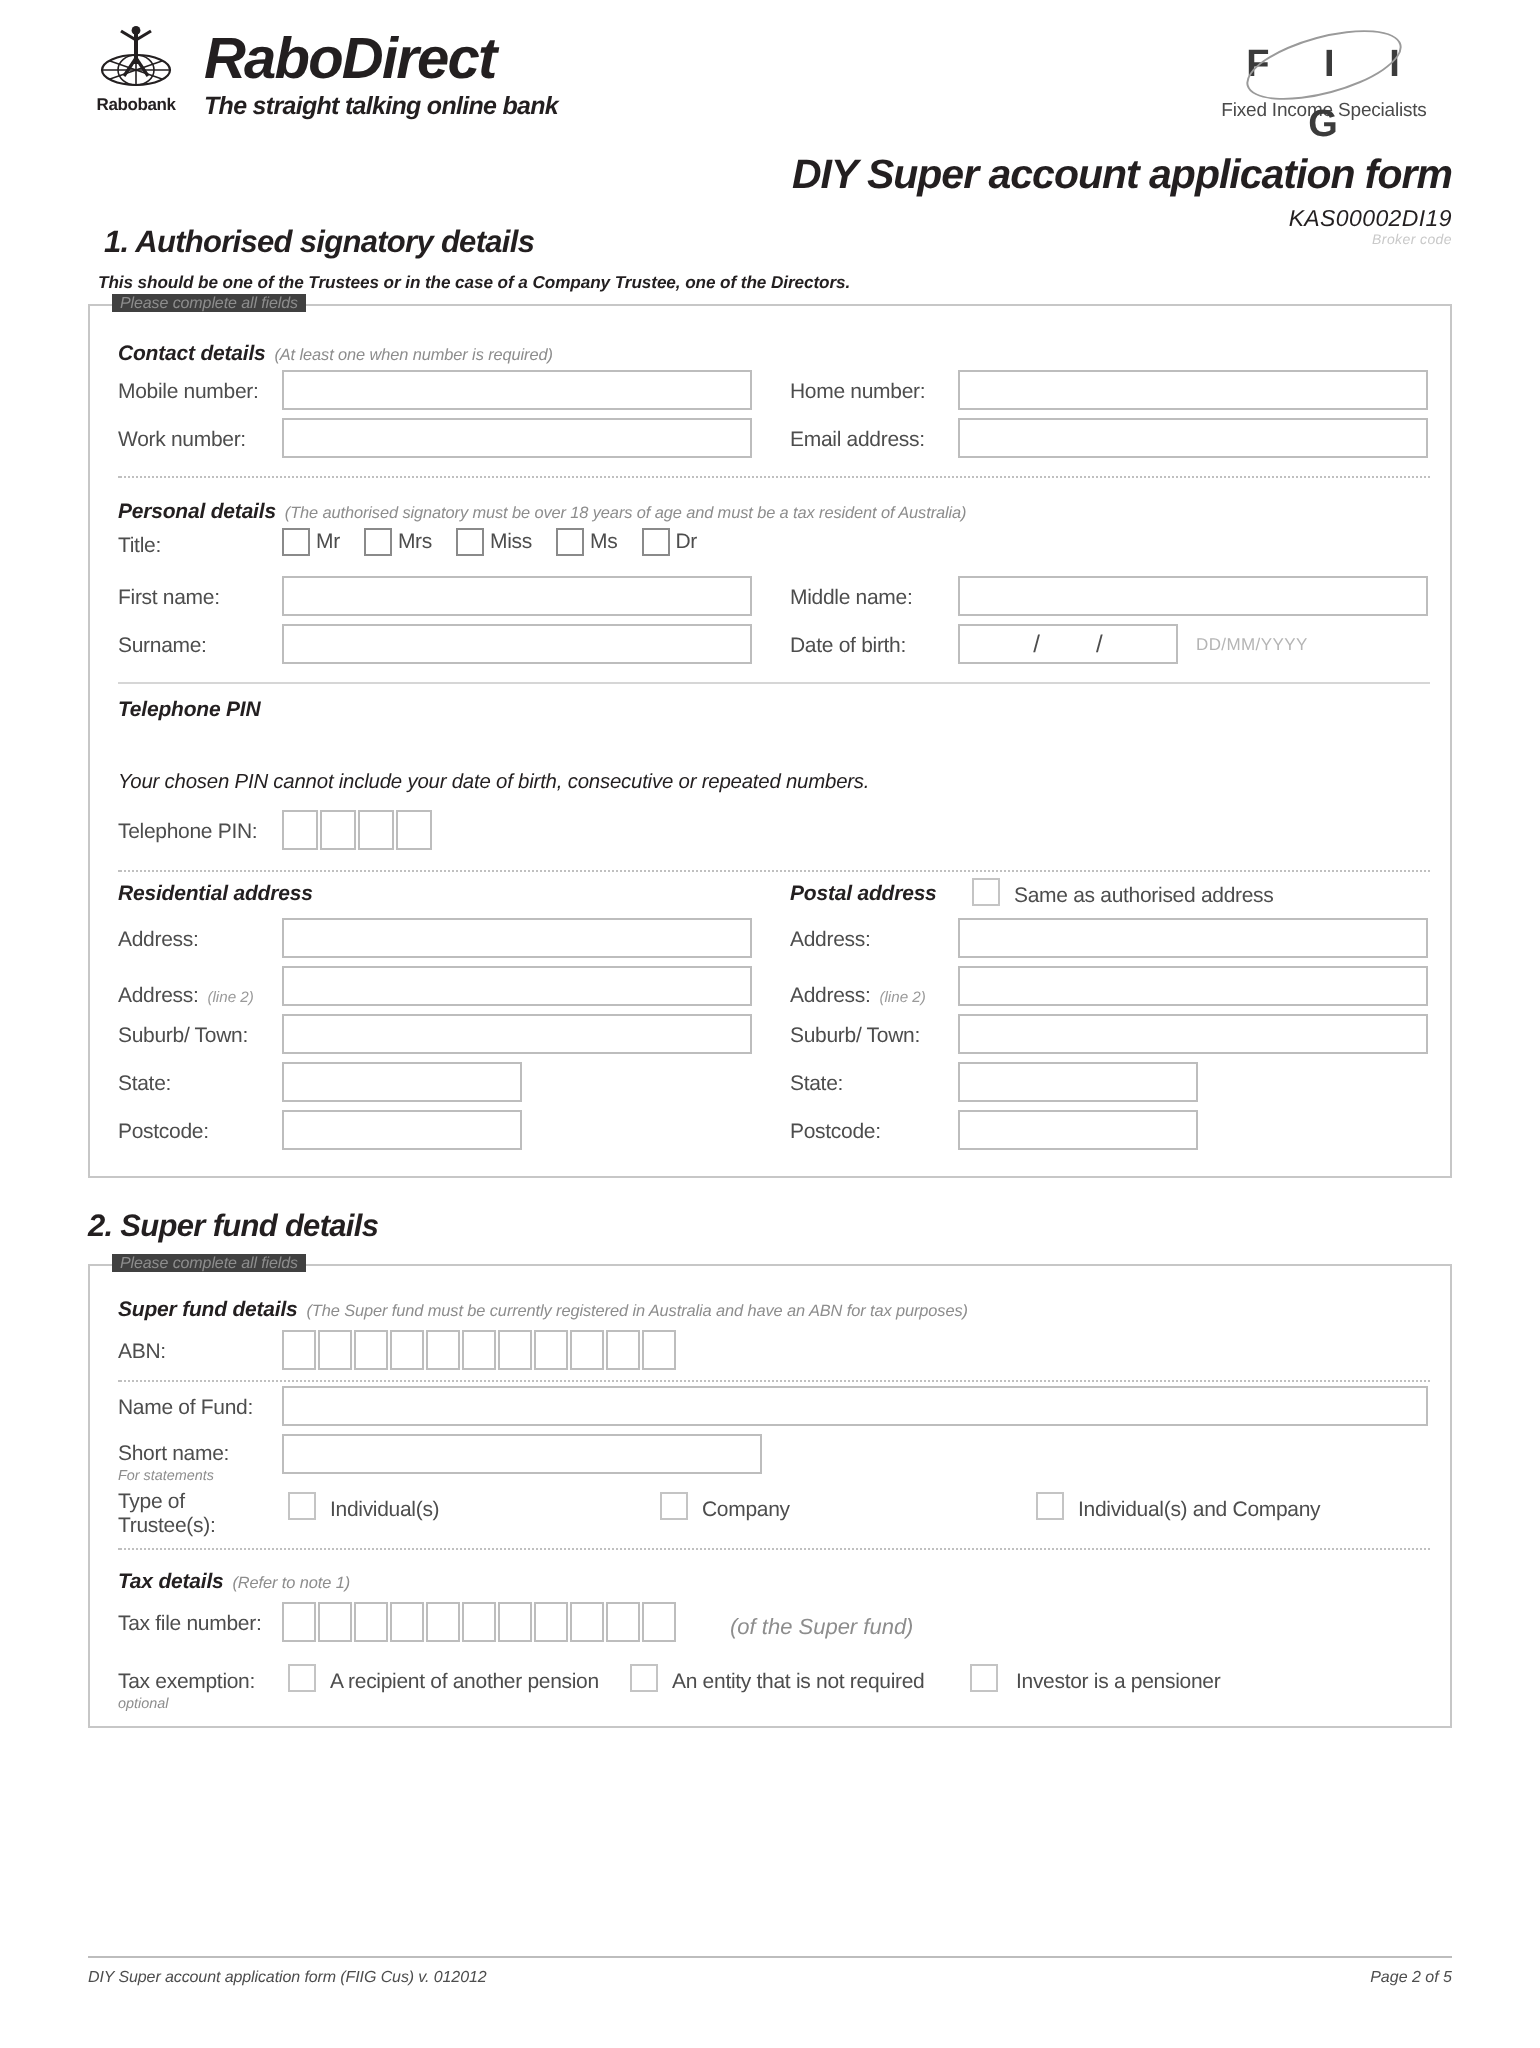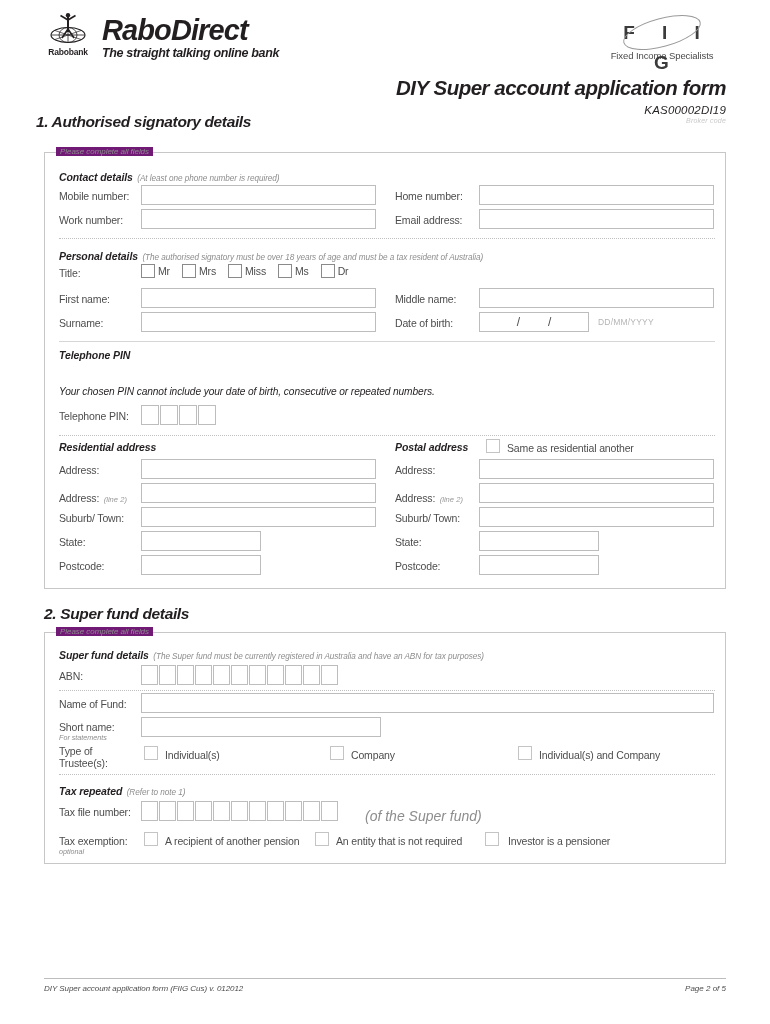--- a/index.html
+++ b/index.html
@@ -159,21 +159,21 @@
   
   .box {
     border: 1px solid #c7c7c7;
     position: relative;
     box-sizing: border-box;
   }
   .box-legend {
     position: absolute;
     top: -6px;
     left: 11px;
-    background: #701a75;
+    background: #404040;
     padding: 0 4px;
     font-size: 8px;
     font-style: italic;
     color: #8d8d8d;
     letter-spacing: -0.05px;
   }
 
   .group-title {
     font-size: 10.5px;
     font-weight: bold;
@@ -317,28 +317,29 @@
       <div class="fiig-sub">Fixed Income Specialists</div>
     </div>
   </div>
 
   <div class="form-title">DIY Super account application form</div>
   <div class="broker-code">
     <div class="broker-code-val">KAS00002DI19</div>
     <div class="broker-code-lbl">Broker code</div>
   </div>
 
-  <div class="abs section-head" style="left:36px; top:113px;font-style:italic;">1. Authorised signatory details</div>
+  <div class="abs section-head" style="left:52px; top:113px;font-style:italic;">1. Authorised signatory details</div>
+  <div class="abs section-sub" style="left:44px; top:134px;">This should be one of the Trustees or in the case of a Company Trustee, one of the Directors.</div>
 
   <div class="abs box" style="left:44px; top:152px; width:682px; height:437px;">
     <div class="box-legend">Please complete all fields</div>
 
     <div class="abs" style="left:14px; top:14px;">
       <span class="group-title">Contact details</span>
-      <span class="group-note">(At least one phone number is required)</span>
+      <span class="group-note">(At least one when number is required)</span>
     </div>
 
     <div class="abs lbl" style="left:14px; top:37px;">Mobile number:</div>
     <div class="abs inp" style="left:96px; top:32px; width:235px;"></div>
     <div class="abs lbl" style="left:350px; top:37px;">Home number:</div>
     <div class="abs inp" style="left:434px; top:32px; width:235px;"></div>
 
     <div class="abs lbl" style="left:14px; top:61px;">Work number:</div>
     <div class="abs inp" style="left:96px; top:56px; width:235px;"></div>
     <div class="abs lbl" style="left:350px; top:61px;">Email address:</div>
@@ -393,21 +394,21 @@
       <span class="charbox"></span>
       <span class="charbox"></span>
       <span class="charbox"></span>
     </div>
 
     <div class="abs dotted-sep" style="left:14px; top:282px; width:656px;"></div>
 
     <div class="abs group-title" style="left:14px; top:288px;text-align:right;">Residential address</div>
     <div class="abs group-title" style="left:350px; top:288px;">Postal address</div>
     <span class="abs cbox cbox-lite" style="left:441px; top:286px;"></span>
-    <div class="abs lbl" style="left:462px; top:289px;">Same as residential another</div>
+    <div class="abs lbl" style="left:462px; top:289px;">Same as authorised address</div>
 
     <div class="abs lbl" style="left:14px; top:311px;">Address:</div>
     <div class="abs inp" style="left:96px; top:306px; width:235px;"></div>
     <div class="abs lbl" style="left:350px; top:311px;">Address:</div>
     <div class="abs inp" style="left:434px; top:306px; width:235px;"></div>
 
     <div class="abs" style="left:14px; top:335px;">
       <span class="lbl">Address:</span>
       <span class="lbl-sub">(line 2)</span>
     </div>
@@ -476,39 +477,39 @@
 
     <span class="abs cbox cbox-lite" style="left:285px; top:113px;"></span>
     <div class="abs lbl" style="left:306px; top:116px;">Company</div>
 
     <span class="abs cbox cbox-lite" style="left:473px; top:113px;"></span>
     <div class="abs lbl" style="left:494px; top:116px;">Individual(s) and Company</div>
 
     <div class="abs dotted-sep" style="left:14px; top:141px; width:656px;"></div>
 
     <div class="abs" style="left:14px; top:148px;">
-      <span class="group-title">Tax repeated</span>
+      <span class="group-title">Tax details</span>
       <span class="group-note">(Refer to note 1)</span>
     </div>
 
     <div class="abs lbl" style="left:14px; top:173px;">Tax file number:</div>
     <div class="abs row" id="tfn-boxes" style="left:96px; top:168px; gap:1px;">
         <span class="charbox charbox-narrow"></span>
         <span class="charbox charbox-narrow"></span>
         <span class="charbox charbox-narrow"></span>
         <span class="charbox charbox-narrow"></span>
         <span class="charbox charbox-narrow"></span>
         <span class="charbox charbox-narrow"></span>
         <span class="charbox charbox-narrow"></span>
         <span class="charbox charbox-narrow"></span>
         <span class="charbox charbox-narrow"></span>
         <span class="charbox charbox-narrow"></span>
         <span class="charbox charbox-narrow"></span>
       </div>
-    <div class="abs" style="left:320px; top:175px; font-size:14px; font-style:italic; color:#8d8d8d;">(of the Super fund)</div>
+    <div class="abs" style="left:320px; top:175px; font-size:11px; font-style:italic; color:#8d8d8d;">(of the Super fund)</div>
 
     <div class="abs lbl" style="left:14px; top:202px;">Tax exemption:</div>
     <div class="abs lbl-sub2" style="left:14px; top:214px;">optional</div>
 
     <span class="abs cbox cbox-lite" style="left:99px; top:199px;"></span>
     <div class="abs lbl" style="left:120px; top:202px;">A recipient of another pension</div>
 
     <span class="abs cbox cbox-lite" style="left:270px; top:199px;"></span>
     <div class="abs lbl" style="left:291px; top:202px;">An entity that is not required</div>
 

